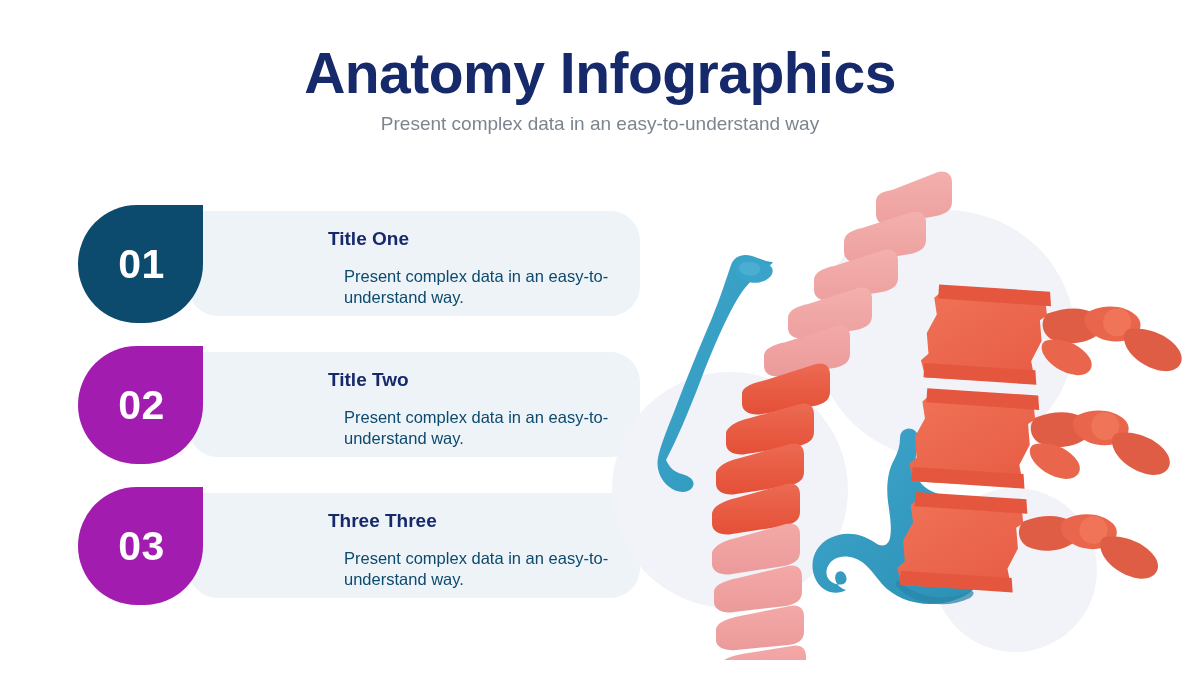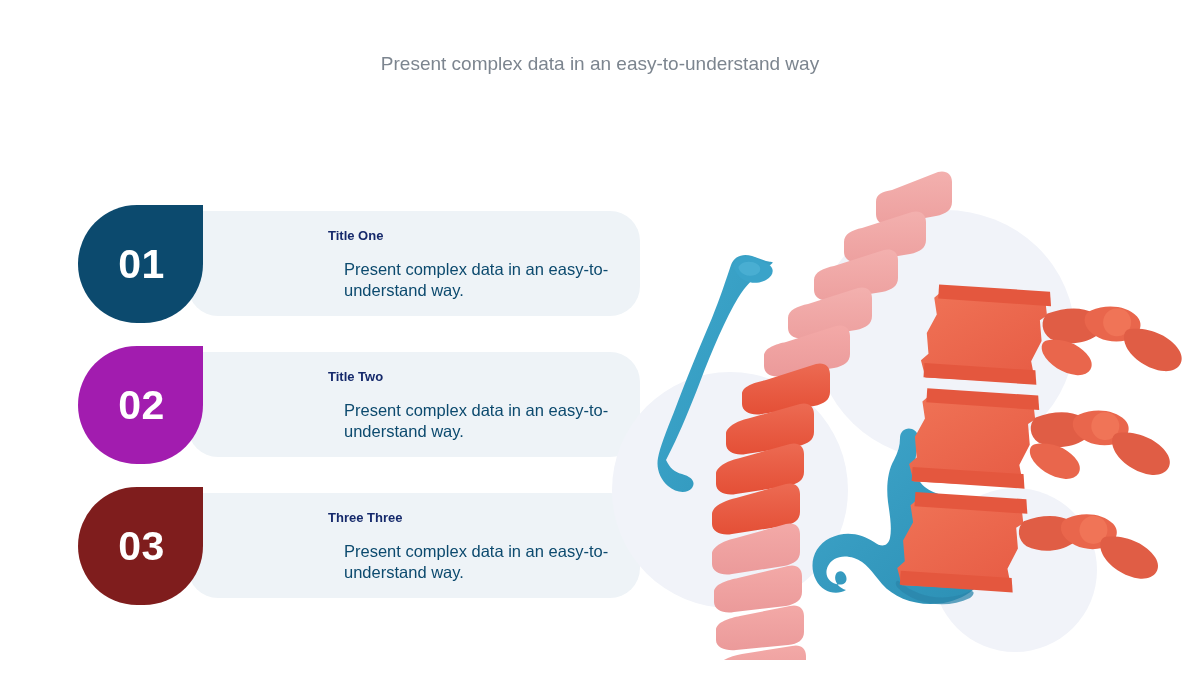--- a/index.html
+++ b/index.html
@@ -31,36 +31,37 @@
   .badge{
     position:absolute;left:0;top:0;width:125px;height:118px;
     border-radius:62px 0 62px 62px;
     display:flex;align-items:center;justify-content:center;
     color:#ffffff;font-size:41px;font-weight:bold;letter-spacing:0.5px;
     z-index:2;
   }
   .badge-num{display:block;line-height:1;padding-left:2px;}
   .txt{position:absolute;left:250px;top:24px;width:300px;z-index:3;}
   .row-title{
-    font-size:13px;font-weight:bold;color:#15296b;margin:0 0 5px 0;line-height:1.1;
+    font-size:19px;font-weight:bold;color:#15296b;margin:0 0 5px 0;line-height:1.1;
   }
   .row-desc{
     font-size:16.5px;color:#0c4a6e;margin:16px;line-height:1.27;
   }
 
   
   .art{position:absolute;left:600px;top:150px;width:600px;height:510px;}
   .art svg{display:block;width:600px;height:510px;}
 </style>
 </head>
 <body>
 
 <div class="slide">
 
   <div class="header">
+    <h1 class="title">Anatomy Infographics</h1>
     <p class="subtitle">Present complex data in an easy-to-understand way</p>
   </div>
 
   <div class="list">
 
     <div class="row">
       <div class="card"></div>
       <div class="badge" style="background:#0c4a6e;">
         <span class="badge-num">01</span>
       </div>
@@ -76,21 +77,21 @@
         <span class="badge-num">02</span>
       </div>
       <div class="txt">
         <p class="row-title">Title Two</p>
         <p class="row-desc">Present complex data in an easy-to-understand way.</p>
       </div>
     </div>
 
     <div class="row">
       <div class="card"></div>
-      <div class="badge" style="background:#7f1d1d;">
+      <div class="badge" style="background:#a21caf;">
         <span class="badge-num">03</span>
       </div>
       <div class="txt">
         <p class="row-title">Three Three</p>
         <p class="row-desc">Present complex data in an easy-to-understand way.</p>
       </div>
     </div>
 
   </div>
 

